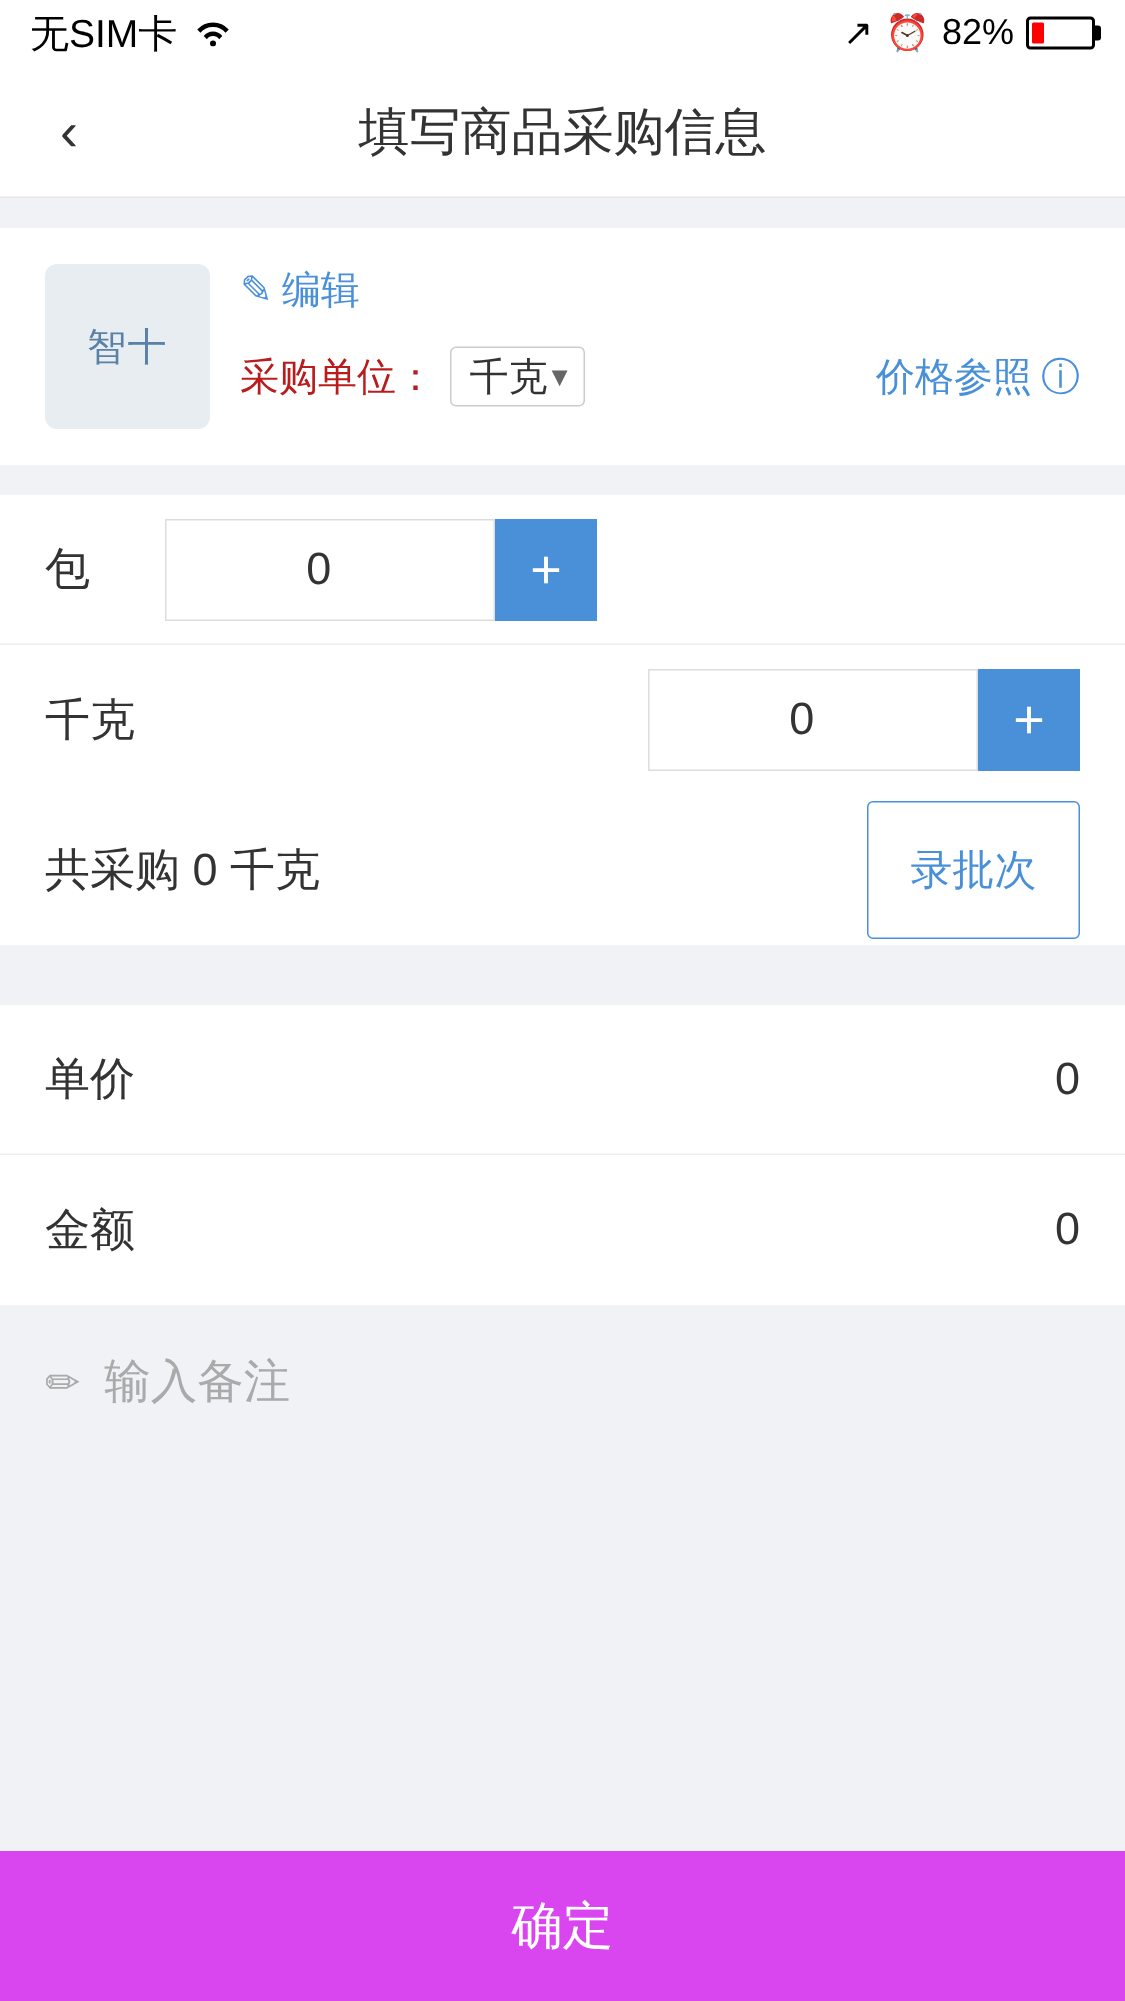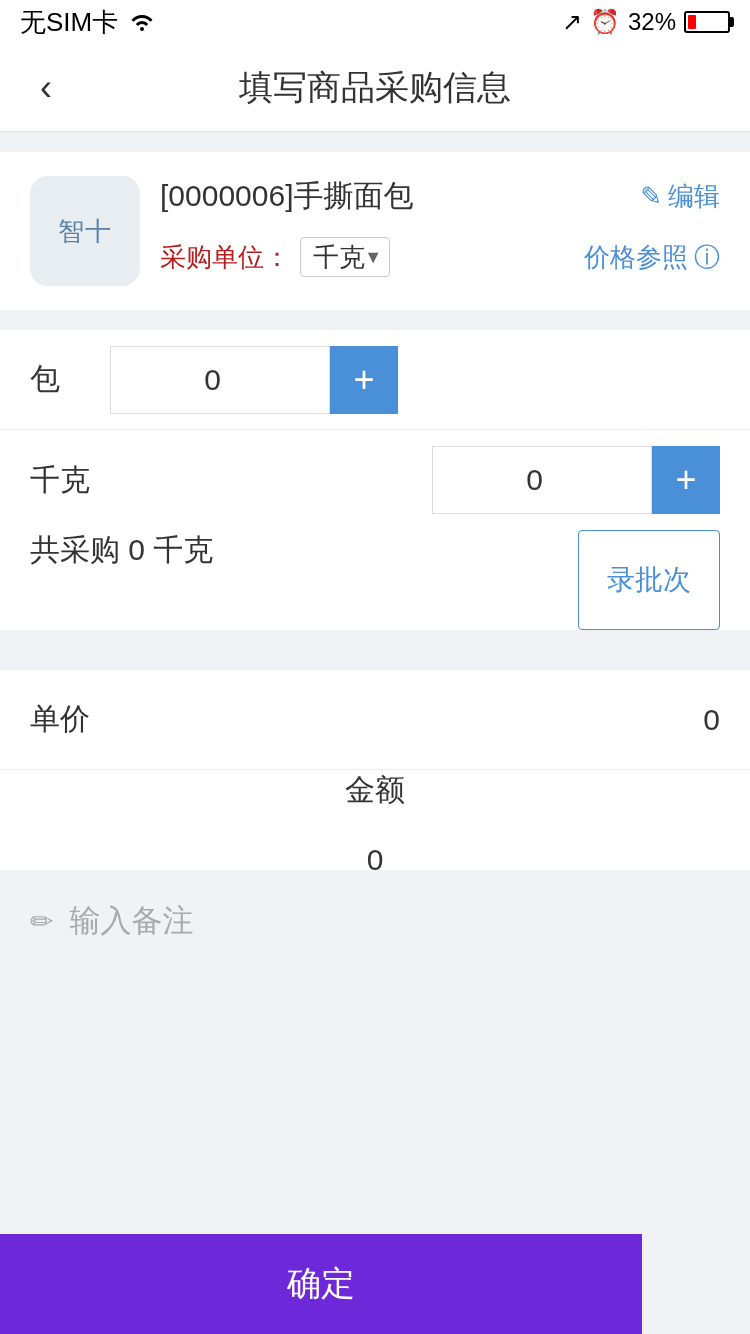--- a/index.html
+++ b/index.html
@@ -71,21 +71,21 @@
       margin-top: 20px;
       padding: 24px 30px;
       display: flex;
       align-items: flex-start;
       gap: 20px;
     }
     .product-image {
       width: 110px;
       height: 110px;
       background: #e8edf2;
-      border-radius: 18px;
+      border-radius: 8px;
       display: flex;
       align-items: center;
       justify-content: center;
       flex-shrink: 0;
       font-size: 32px;
       color: #7a9bbf;
       position: relative;
     }
     .product-image-text {
       font-size: 26px;
@@ -203,20 +203,21 @@
       display: flex;
       align-items: center;
       justify-content: center;
       border-left: none;
     }
 
     
     .summary-row {
       background: #fff;
       display: flex;
+      align-items: center;
       justify-content: space-between;
       padding: 0 30px;
       height: 100px;
     }
     .summary-text { font-size: 30px; color: #333; }
     .batch-btn {
       border: 1px solid #4a90d9;
       color: #4a90d9;
       background: #fff;
       font-size: 28px;
@@ -229,21 +230,21 @@
     .info-section { background: #fff; margin-top: 20px; }
     .info-row {
       display: flex;
       align-items: center;
       justify-content: space-between;
       padding: 0 30px;
       height: 100px;
       border-bottom: 1px solid #eee;
       gap: 32px;
     }
-    .info-row:last-child { border-bottom: none; flex-direction: column; }
+    .info-row:last-child { border-bottom: none; }
     .info-label { font-size: 30px; color: #333; }
     .info-value { font-size: 30px; color: #333; }
 
     
     .notes-section {
       background: #f0f2f5;
       margin-top: 0;
       padding: 30px;
       min-height: 300px;
     }
@@ -254,23 +255,23 @@
       color: #aaa;
     }
     .notes-icon { font-size: 28px; color: #aaa; }
     .notes-placeholder { font-size: 31px; color: #aaa; }
 
     
     .confirm-btn {
       position: fixed;
       bottom: 0;
       left: 0;
-      width: 642px;
+      width: 750px;
       height: 100px;
-      background: #6d28d9;
+      background: #d946ef;
       color: #fff;
       font-size: 34px;
       border: none;
       cursor: pointer;
       display: flex;
       align-items: center;
       justify-content: center;
       font-family: Liberation Mono, monospace;
     }
 
@@ -285,39 +286,38 @@
     <span>无SIM卡</span>
     <span>
       <svg width="28" height="22" viewBox="0 0 28 22">
           <path d="M14 18a2 2 0 1 1 0 4 2 2 0 0 1 0-4zm0-6a8 8 0 0 1 6.2 3l-2.1 2.1A5 5 0 0 0 14 15a5 5 0 0 0-4.1 2.1L7.8 15A8 8 0 0 1 14 12zm0-6a14 14 0 0 1 10.5 4.7l-2.1 2.1A11 11 0 0 0 14 9a11 11 0 0 0-8.4 3.8L3.5 10.7A14 14 0 0 1 14 6z" fill="#000"></path>
         </svg>
     </span>
   </div>
   <div class="status-right">
     <span>↗</span>
     <span>⏰</span>
-    <span>32%</span>
+    <span>82%</span>
     <span class="battery-icon">
       <span class="battery-fill"></span>
     </span>
   </div>
 </div>
 
 <div class="nav-bar">
   <span class="nav-back">‹</span>
   <span class="nav-title">填写商品采购信息</span>
 </div>
 
 <div class="product-card">
   <div class="product-image">
     <span class="product-image-text">智十</span>
   </div>
   <div class="product-info">
     <div class="product-name-row">
-      <span class="product-name">[0000006]手撕面包</span>
       <span class="edit-link">
         <span>✎</span>
         <span>编辑</span>
       </span>
     </div>
     <div class="purchase-unit-row">
       <div style="display:flex;align-items:center;">
         <span class="unit-label">采购单位：</span>
         <div class="unit-select-wrapper">
           <select class="unit-select">

